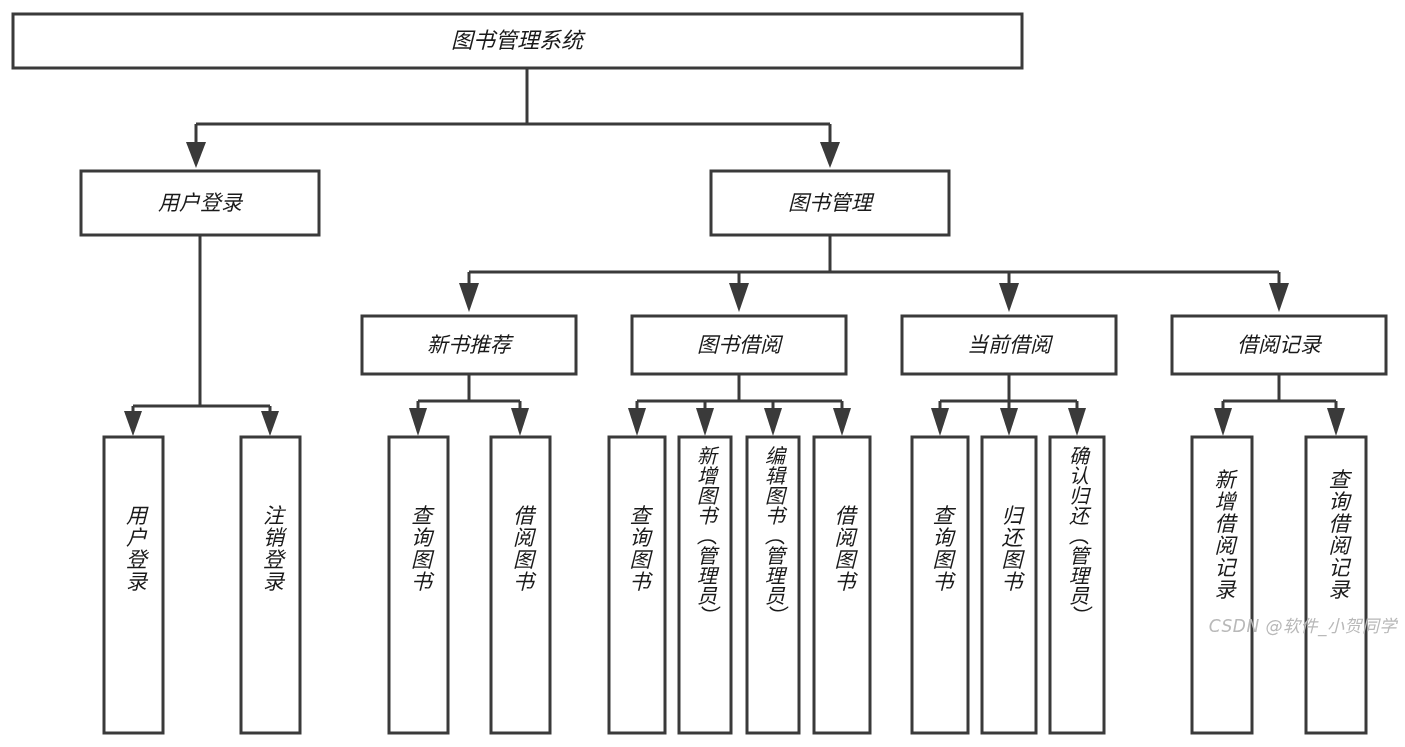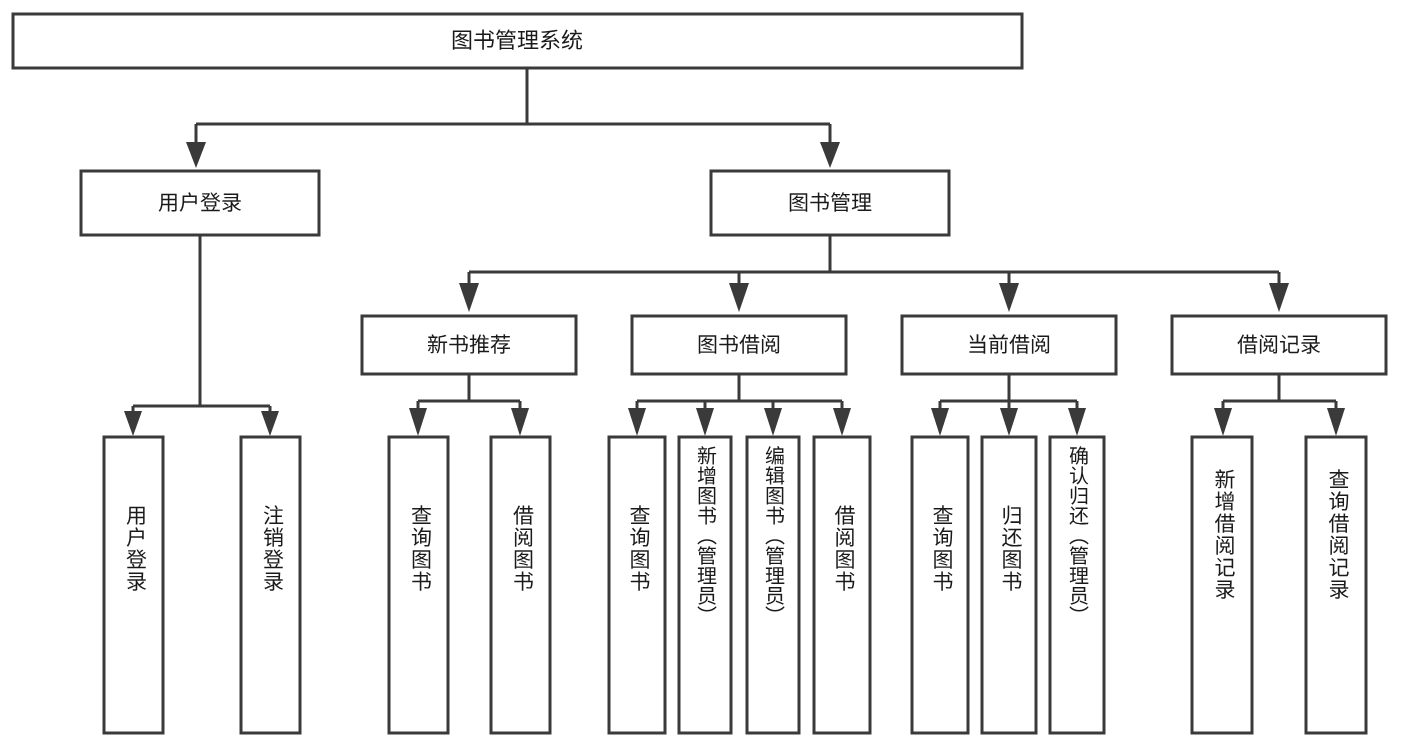--- a/index.html
+++ b/index.html
@@ -12,20 +12,21 @@
     width: 1405px;
     height: 747px;
     overflow: hidden;
     font-family: "DejaVu Sans", "Liberation Sans", sans-serif;
   }
   #diagram-root {
     position: relative;
     width: 1405px;
     height: 643px;
     background: #ffffff;
+    font-style: italic;
   }
   svg.diagram-canvas {
     display: block;
     width: 1405px;
     height: 747px;
   }
   .node-box {
     fill: #ffffff;
     stroke: #3a3a3a;
     stroke-width: 3;
@@ -261,13 +262,14 @@
   </div>
 
   <div class="vlabel-wrap" style="left:1192px; top:437px; width:60px; height:296px;">
     <span class="vlabel-text" style="margin-top:32px;">新增借阅记录</span>
   </div>
 
   <div class="vlabel-wrap" style="left:1306px; top:437px; width:60px; height:296px;">
     <span class="vlabel-text" style="margin-top:32px;">查询借阅记录</span>
   </div>
 
+  <div class="watermark">CSDN @软件_小贺同学</div>
 </div>
 
 </body></html>

